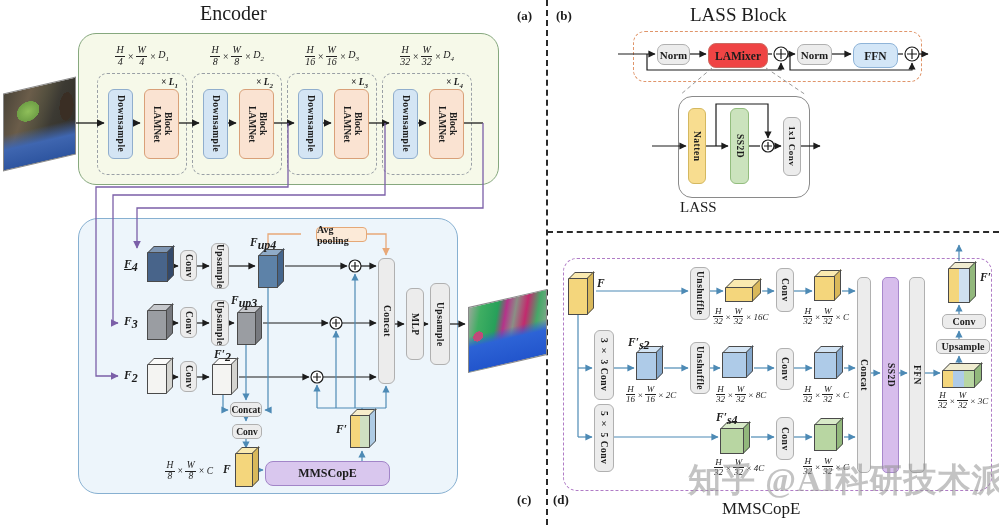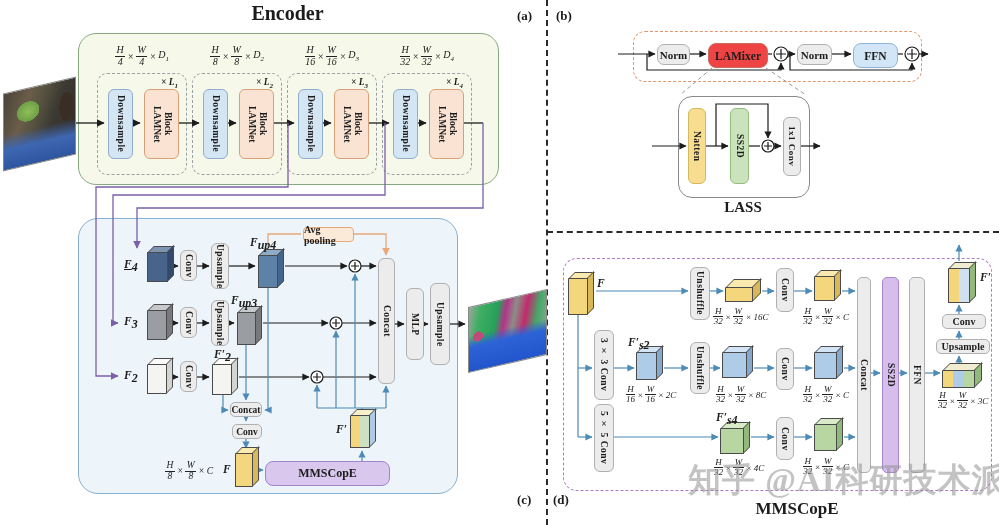--- a/index.html
+++ b/index.html
@@ -1,19 +1,19 @@
 <!DOCTYPE html>
 <html><head>
 <meta charset="utf-8">
 <style>
   html,body{margin:0;padding:0;background:#fff;}
   #canvas{position:relative;width:999px;height:525px;background:#ffffff;overflow:hidden;
           font-family:"Liberation Serif",serif;color:#1c1c1c;}
   .abs{position:absolute;}
-  .title{font-weight:bold;text-align:center;}
+  .title{font-weight:normal;}
   .panel-letter{font-weight:bold;font-size:13px;}
   
   .enc-bg{left:78px;top:33px;width:419px;height:150px;background:#f6f9e9;border:1.5px solid #86a87e;border-radius:18px;}
   .dec-bg{left:78px;top:218px;width:378px;height:274px;background:#edf5fb;border:1.5px solid #87b0d1;border-radius:20px;}
   .stage{border:1.2px dashed #9aa0a6;border-radius:10px;width:88px;height:100px;top:73px;}
   .lass-dash{left:633px;top:31px;width:287px;height:49px;border:1.5px dashed #e0956a;border-radius:12px;}
   .lass-box{left:678px;top:96px;width:130px;height:100px;border:1.3px solid #8a8a8a;border-radius:14px;background:#fff;}
   .mms-dash{left:563px;top:258px;width:427px;height:231px;border:1.5px dashed #b07cc6;border-radius:14px;}
   .div-v{left:546px;top:0;height:525px;width:0;border-left:2px dashed #2a2a2a;}
   .div-h{left:547px;top:231px;width:452px;height:0;border-top:2px dashed #2a2a2a;}
@@ -179,21 +179,21 @@
   <div class="img-skew" style="left:3px;top:85px;width:71px;height:76px;transform:skewY(-13deg);
        background:
          radial-gradient(ellipse 16px 14px at 34% 30%, #8fbf5a 0%, #6f9f46 70%, rgba(0,0,0,0) 71%),
          radial-gradient(ellipse 10px 20px at 88% 35%, #3a2e24 0%, #3a2e24 70%, rgba(0,0,0,0) 71%),
          linear-gradient(to top, #2e55a0 0%, #3f66b0 26%, rgba(0,0,0,0) 46%),
          linear-gradient(110deg, #4a4438 0%, #6b5d4a 28%, #55503f 45%, #3c3a33 62%, #2f2b26 100%);"></div>
 
   <div class="abs dec-bg"></div>
   <div class="abs panel-letter" style="left:517px;top:492px;">(c)</div>
 
-  <div class="abs hbox avg" style="left:303px;top:227px;width:51px;height:15px;">Avg pooling</div>
+  <div class="abs hbox avg" style="left:316px;top:227px;width:51px;height:15px;">Avg pooling</div>
 
   <div class="flabel" style="left:124px;top:258px;text-decoration:underline;"><span>F</span><sub>4</sub></div>
   <div class="cube" style="left:147px;top:252px;width:21px;height:30px;--f:#48648a;--t:#7e95b2;--s:#33496b;"></div>
   <div class="vbox gray" style="position:absolute;left:180px;top:250px;width:17px;height:31px;">
       <span class="vtext">Conv</span>
     </div>
   <div class="vbox gray" style="position:absolute;left:211px;top:243px;width:18px;height:46px;">
       <span class="vtext">Upsample</span>
     </div>
   <div class="flabel" style="left:250px;top:236px;"><span>F</span><sub>up4</sub></div>
@@ -254,20 +254,21 @@
       </div>
   </div>
 
   <div class="img-skew" style="left:468px;top:298px;width:77px;height:64px;transform:skewY(-13deg);
        background:
          radial-gradient(circle 7px at 12% 48%, #c04a7a 0%, #c04a7a 70%, rgba(0,0,0,0) 71%),
          linear-gradient(to top, #2255cc 0%, #2d63d6 38%, rgba(0,0,0,0) 55%),
          linear-gradient(100deg, #9aa89a 0%, #3fae62 14%, #27a05a 34%, #b5338a 44%, #8a8f85 55%, #c22a6e 68%, #46a868 82%, #9aa89a 100%);"></div>
 
   <div class="abs panel-letter" style="left:556px;top:8px;">(b)</div>
+  <div class="abs title" style="left:690px;top:4px;width:175px;font-size:19px;">LASS Block</div>
   <div class="abs lass-dash"></div>
   <div class="hbox" style="position:absolute;left:657px;top:44px;width:33px;height:21px;font-size:11px;border-radius:7px;">Norm</div>
   <div class="hbox red" style="position:absolute;left:708px;top:43px;width:60px;height:25px;font-size:11.5px;border-radius:8px;">LAMixer</div>
   <div class="hbox" style="position:absolute;left:797px;top:44px;width:35px;height:21px;font-size:11px;border-radius:7px;">Norm</div>
   <div class="hbox ffnblue" style="position:absolute;left:853px;top:43px;width:45px;height:25px;font-size:11.5px;border-radius:8px;">FFN</div>
 
   <div class="abs lass-box"></div>
   <div class="vbox yellow" style="position:absolute;left:688px;top:108px;width:18px;height:76px;">
       <span class="vtext">Natten</span>
     </div>

